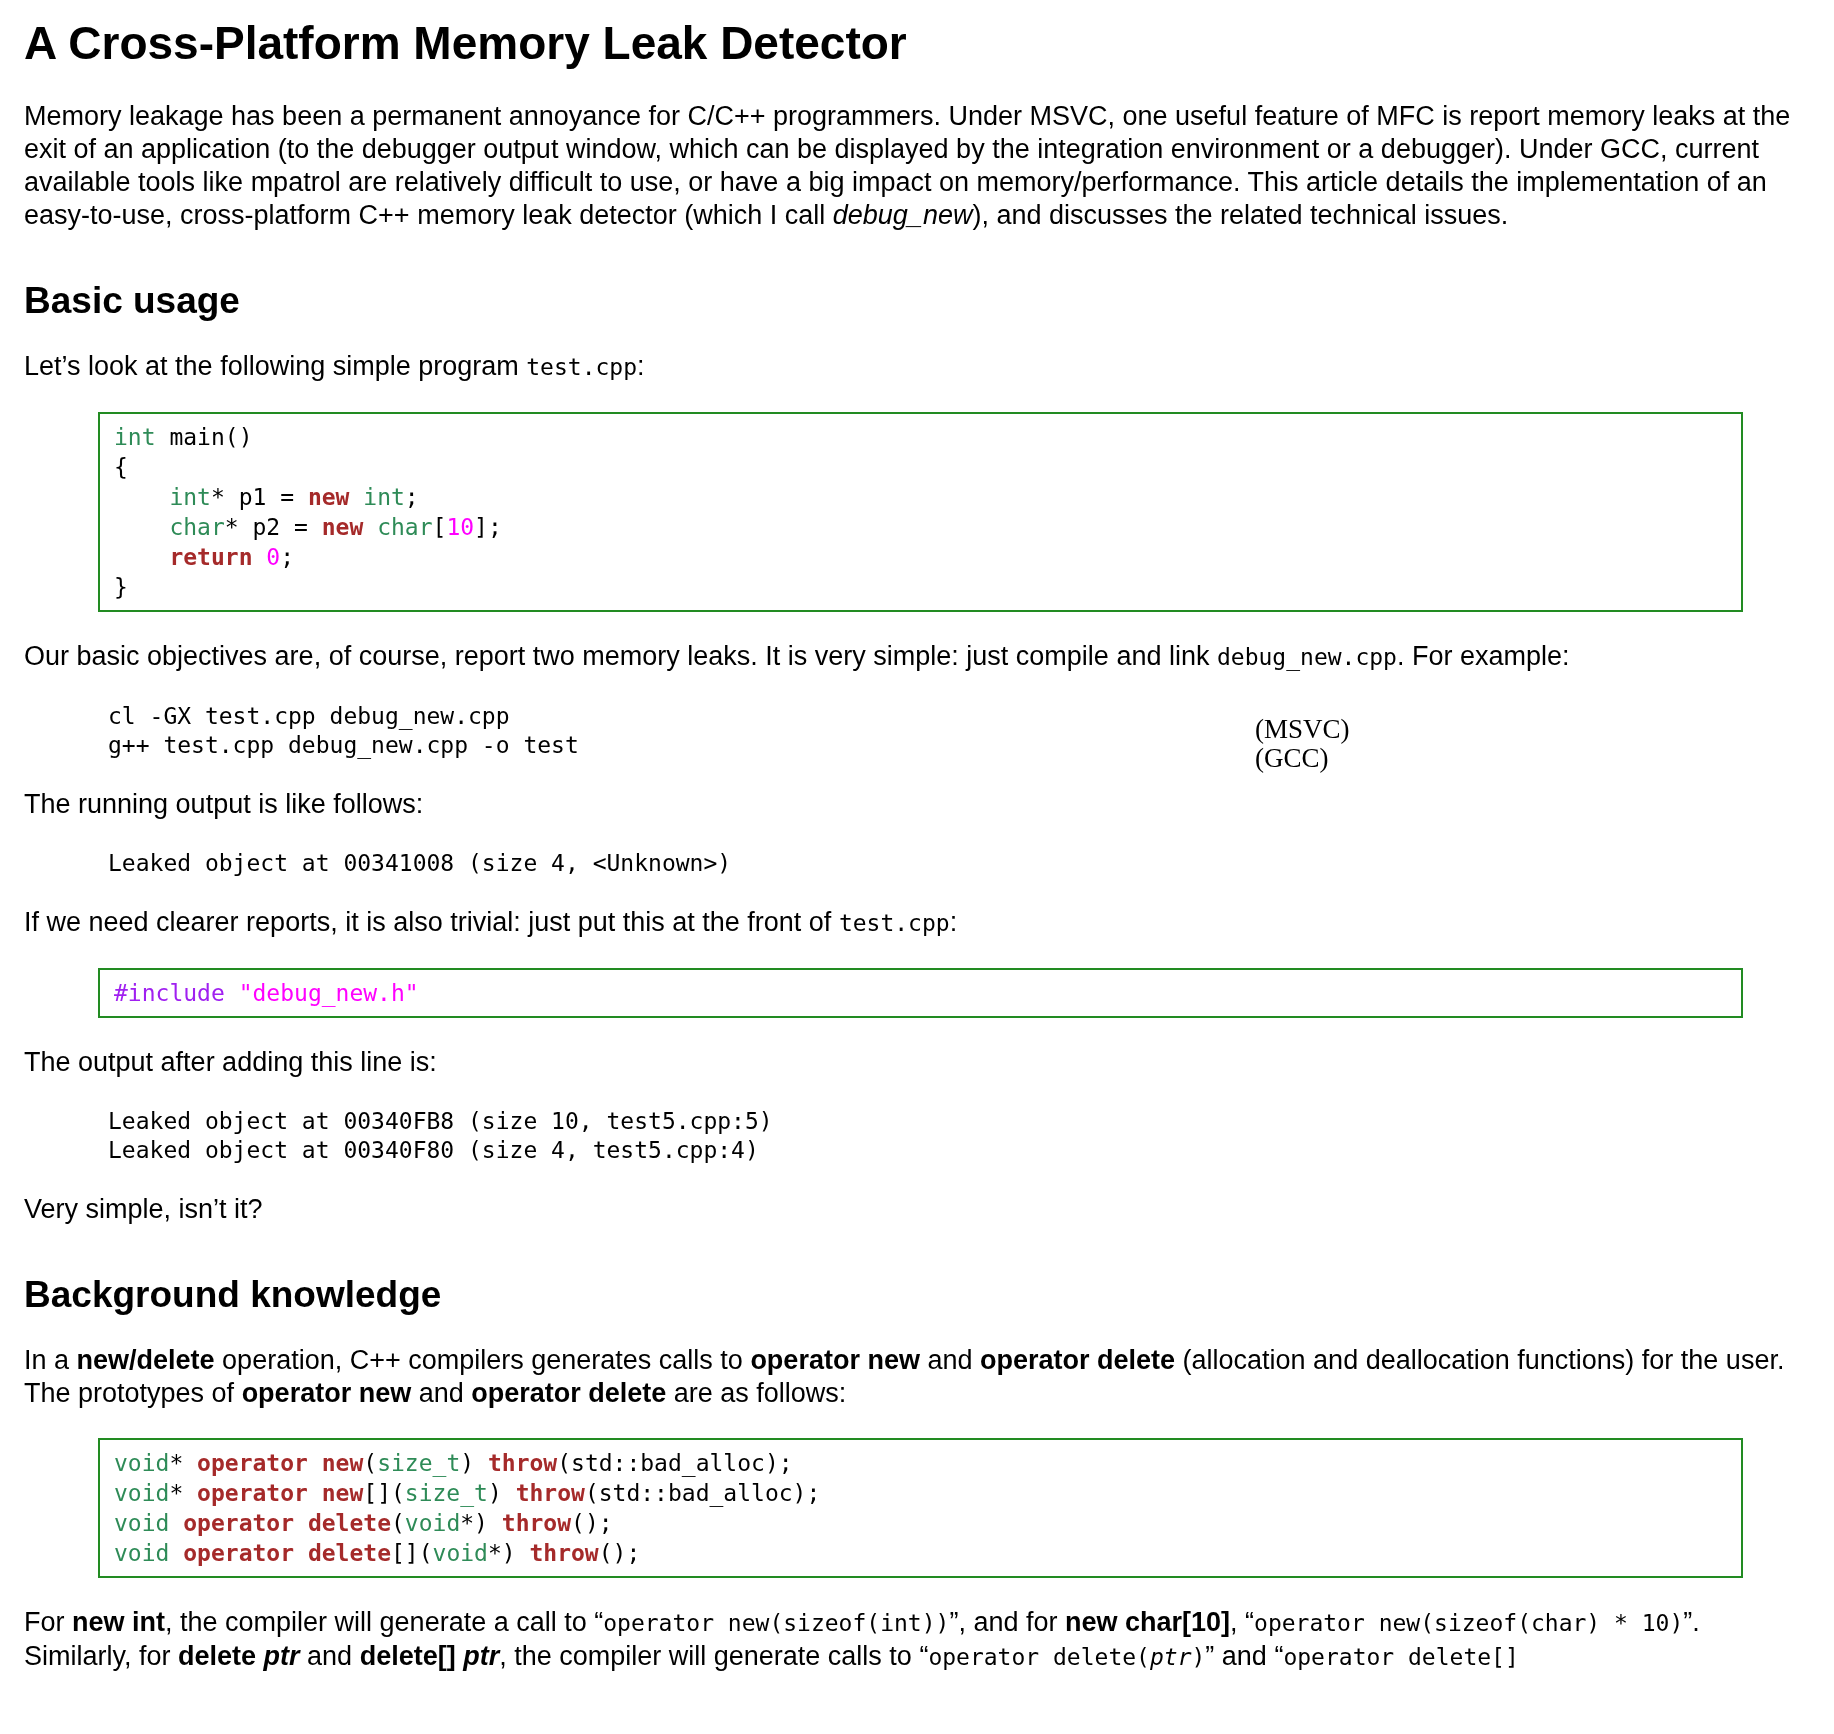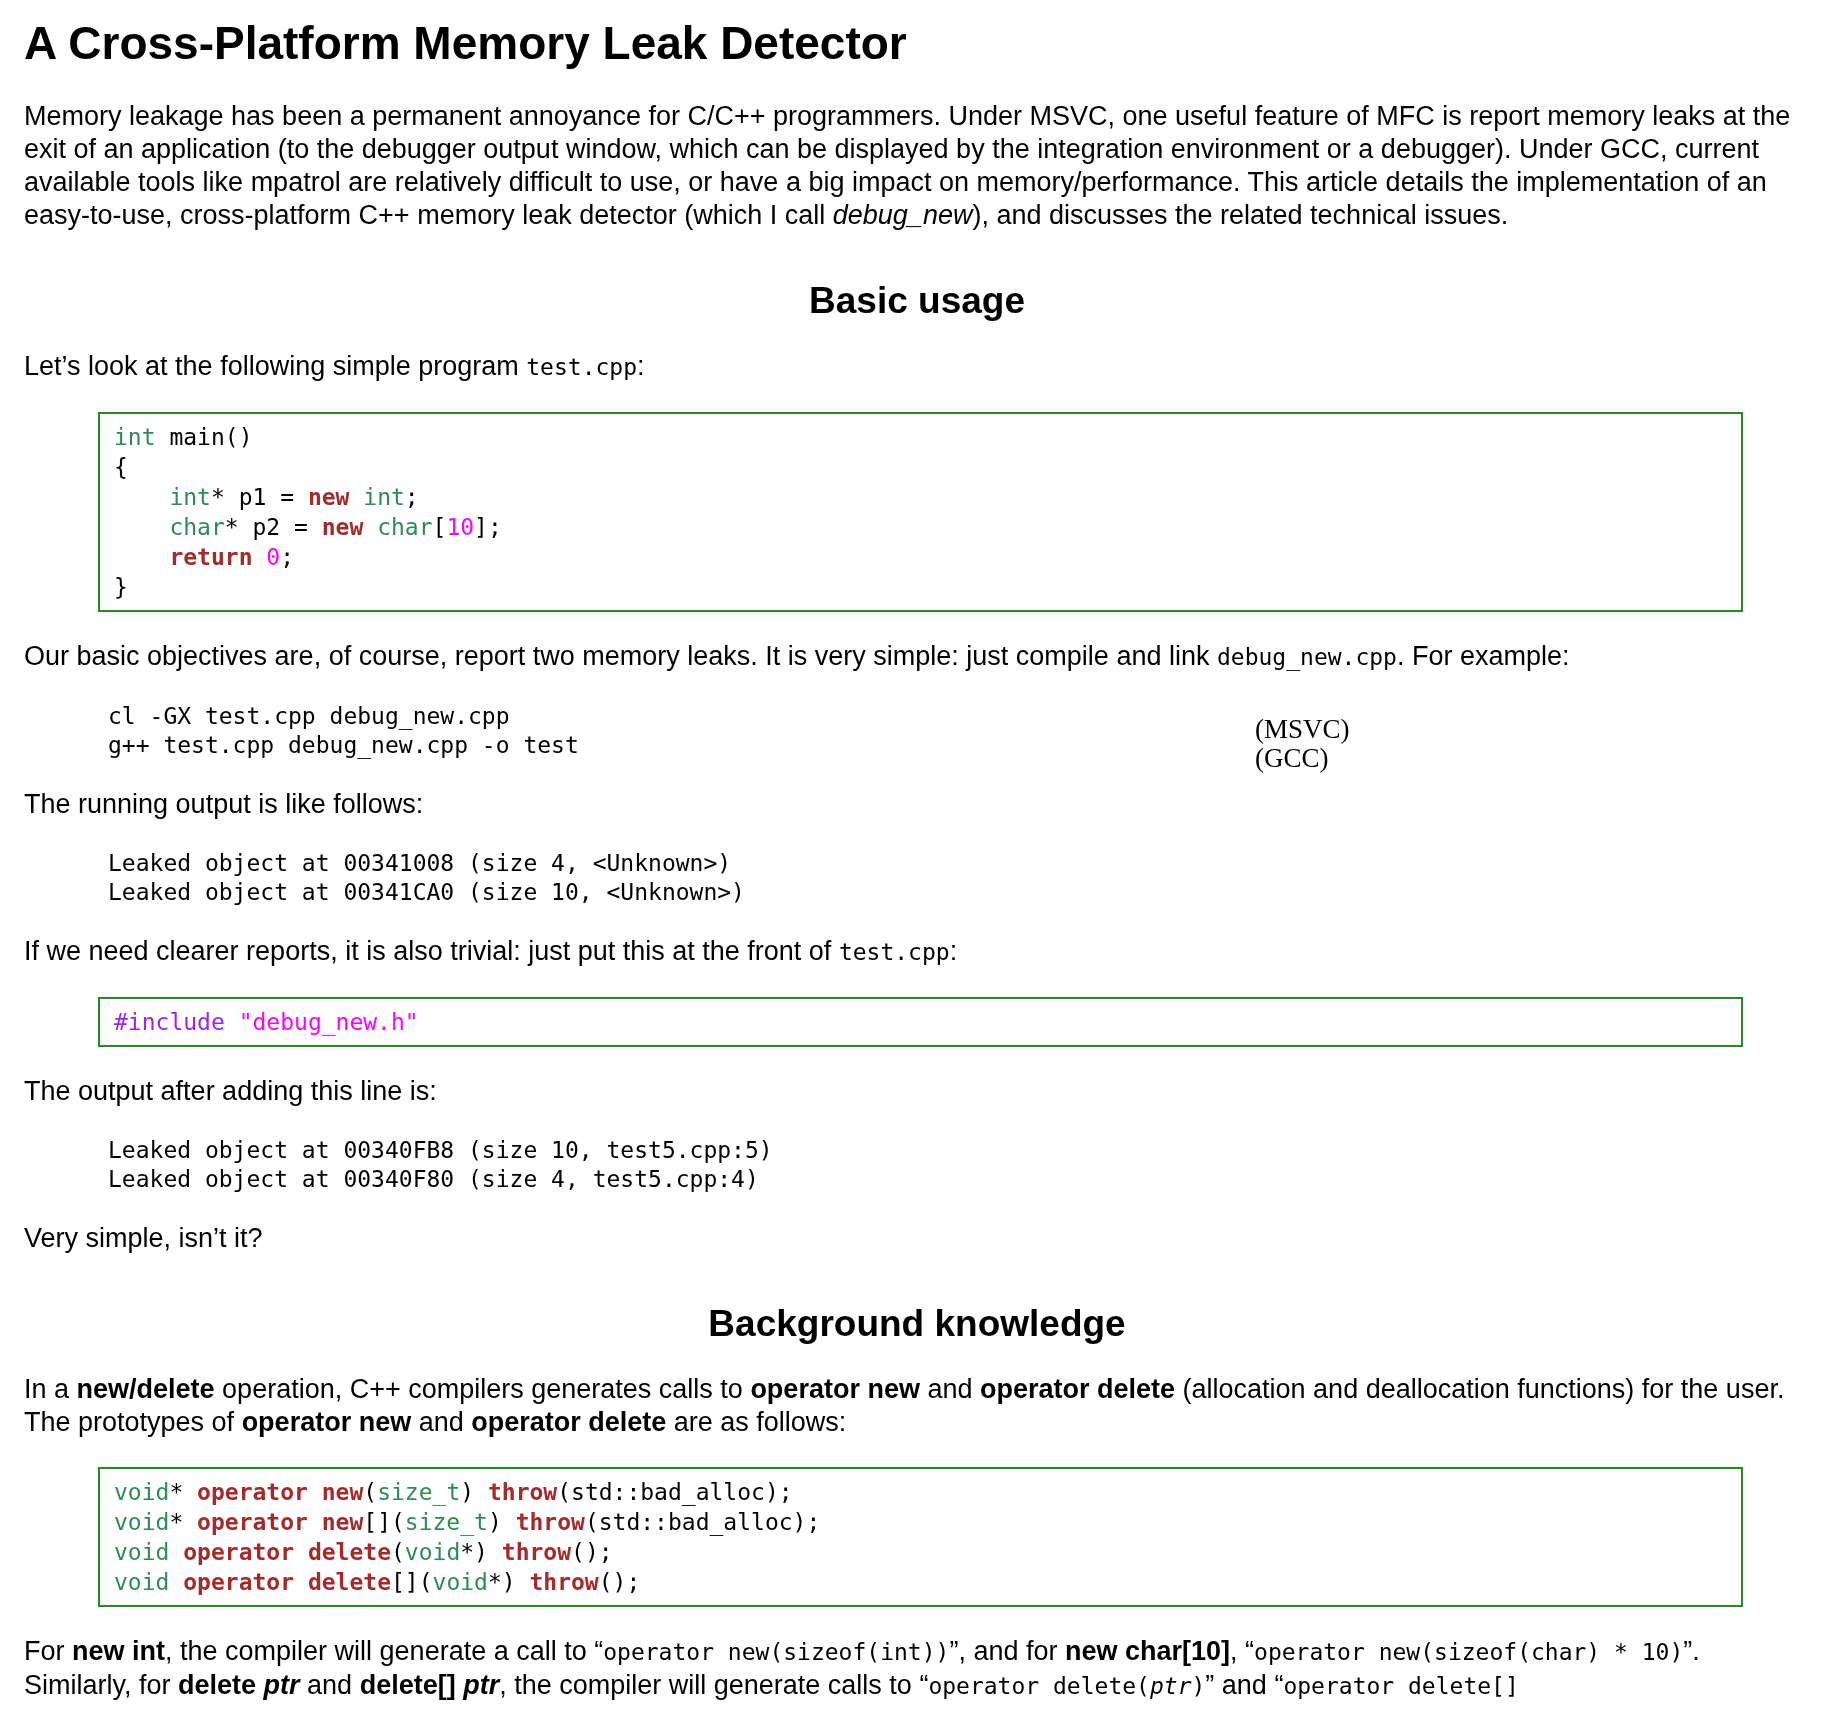--- a/index.html
+++ b/index.html
@@ -15,21 +15,21 @@
     font-size: 27px;
   }
   :root {
     --border-green: #228B22;
     --ty: #2E8B57;
     --kw: #A52A2A;
     --const: #FF00FF;
     --pp: #A020F0;
   }
   h1 { font-size: 46px; font-weight: bold; margin: 14px 0 30px 0; }
-  h2 { font-size: 37px; font-weight: bold; margin: 48px 0 26px 0; text-align: center; }
+  h2 { font-size: 37px; font-weight: bold; margin: 48px 0 26px 0; }
   p  { margin: 28px 0; line-height: 33px; }
 
   .b { font-weight: bold; }
   .i { font-style: italic; }
   .m { font-family: "DejaVu Sans Mono", monospace; font-size: 23px; text-align: center; }
 
   .pre {
     font-family: "DejaVu Sans Mono", monospace;
     font-size: 23px;
     line-height: 29px;
@@ -73,21 +73,21 @@
 <p><span>Let’s look at the following simple program </span><span class="m">test.cpp</span><span>:</span></p>
 
 <div class="codebox"><div><span class="ty">int</span><span> main()</span></div><div><span>{</span></div><div><span>    </span><span class="ty">int</span><span>* p1 = </span><span class="kw">new</span><span> </span><span class="ty">int</span><span>;</span></div><div><span>    </span><span class="ty">char</span><span>* p2 = </span><span class="kw">new</span><span> </span><span class="ty">char</span><span>[</span><span class="num">10</span><span>];</span></div><div><span>    </span><span class="kw">return</span><span> </span><span class="num">0</span><span>;</span></div><div><span>}</span></div></div>
 
 <p><span>Our basic objectives are, of course, report two memory leaks. It is very simple: just compile and link </span><span class="m">debug_new.cpp</span><span>. For example:</span></p>
 
 <div class="pre"><div class="cmdline"><span>cl -GX test.cpp debug_new.cpp</span><span class="annot">(MSVC)</span></div><div class="cmdline"><span>g++ test.cpp debug_new.cpp -o test</span><span class="annot">(GCC)</span></div></div>
 
 <p><span>The running output is like follows:</span></p>
 
-<div class="pre"><div>Leaked object at 00341008 (size 4, &lt;Unknown&gt;)</div><div>Leaked object at 00341CA0 (size 10, &lt;Unknown&gt;)</div></div>
+<div class="pre"><div>Leaked object at 00341008 (size 4, &lt;Unknown&gt;)</div></div>
 
 <p><span>If we need clearer reports, it is also trivial: just put this at the front of </span><span class="m">test.cpp</span><span>:</span></p>
 
 <div class="codebox"><div><span class="pp">#include</span><span> </span><span class="str">"debug_new.h"</span></div></div>
 
 <p><span>The output after adding this line is:</span></p>
 
 <div class="pre"><div>Leaked object at 00340FB8 (size 10, test5.cpp:5)</div><div>Leaked object at 00340F80 (size 4, test5.cpp:4)</div></div>
 
 <p><span>Very simple, isn’t it?</span></p>

